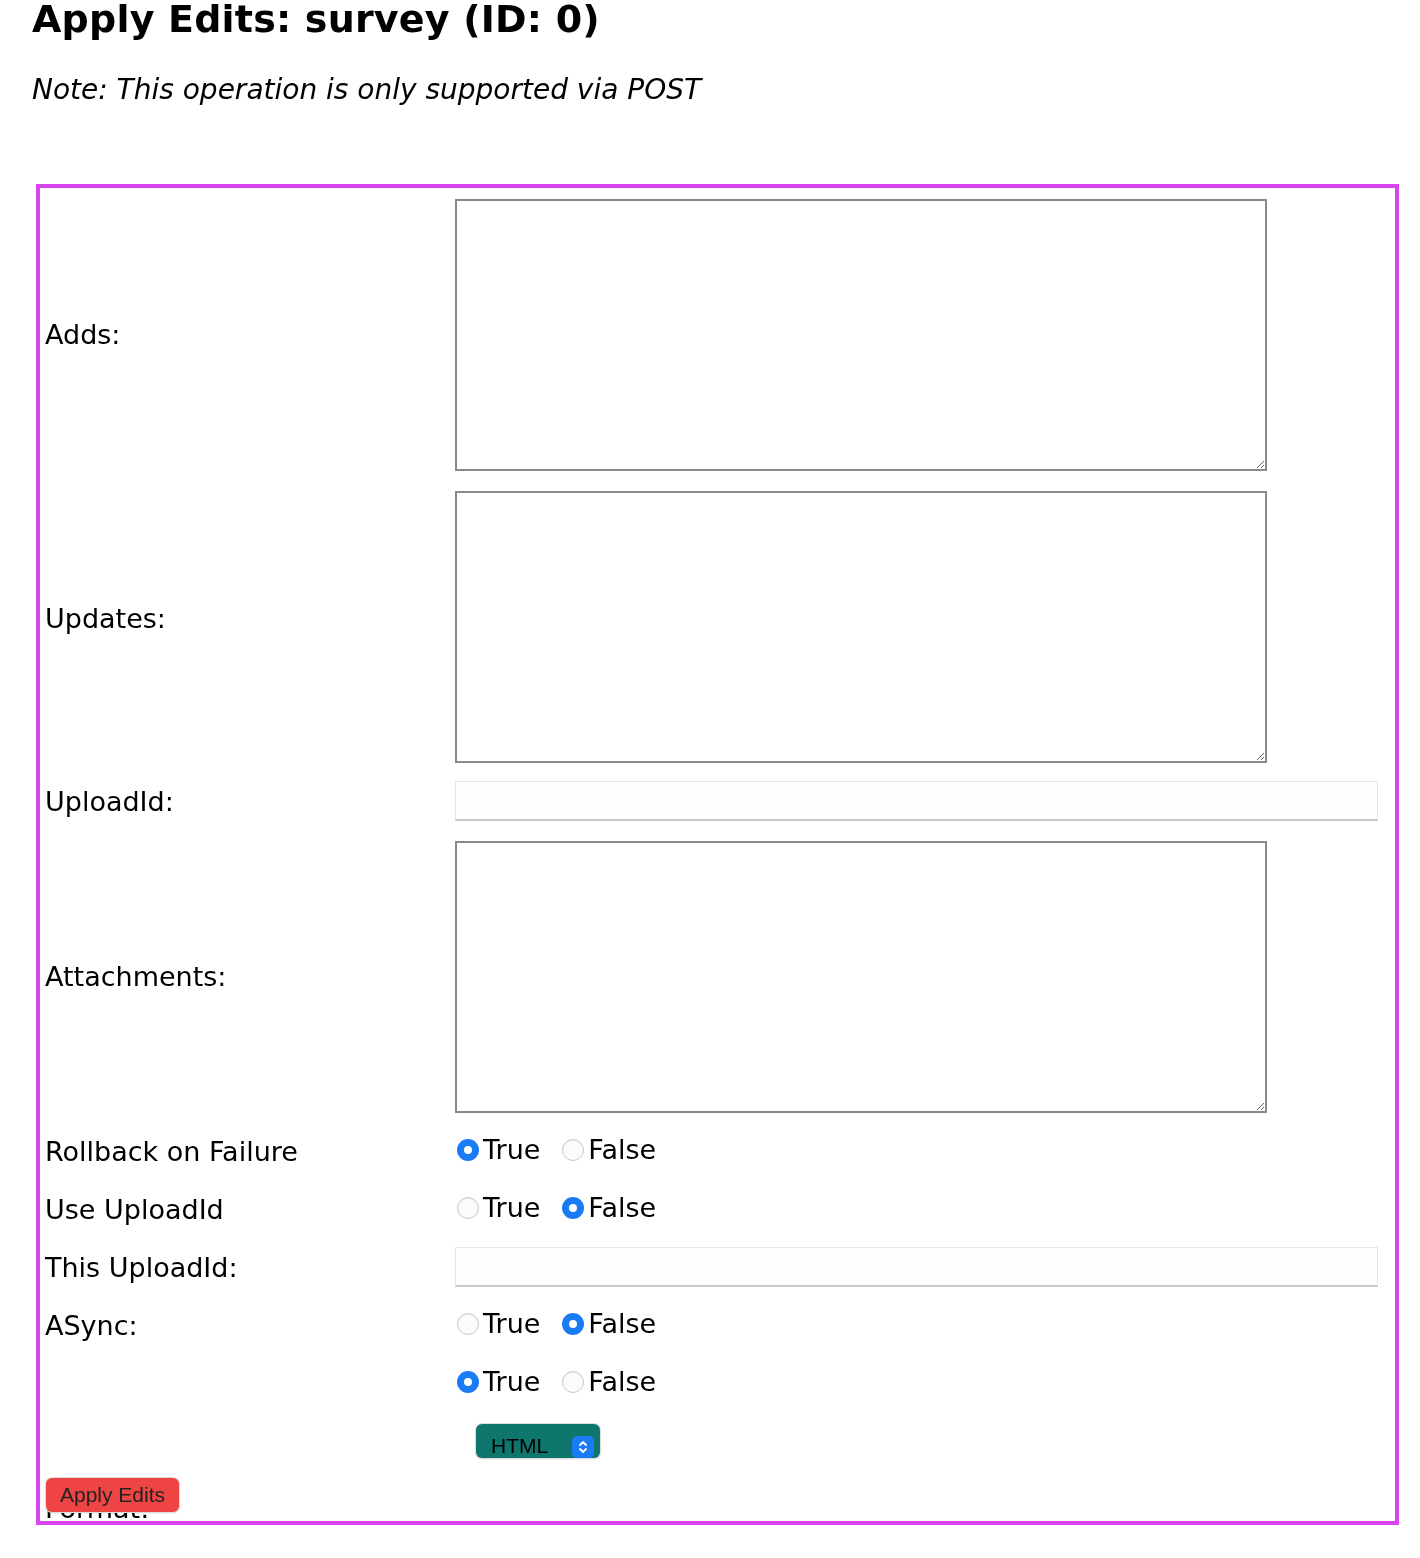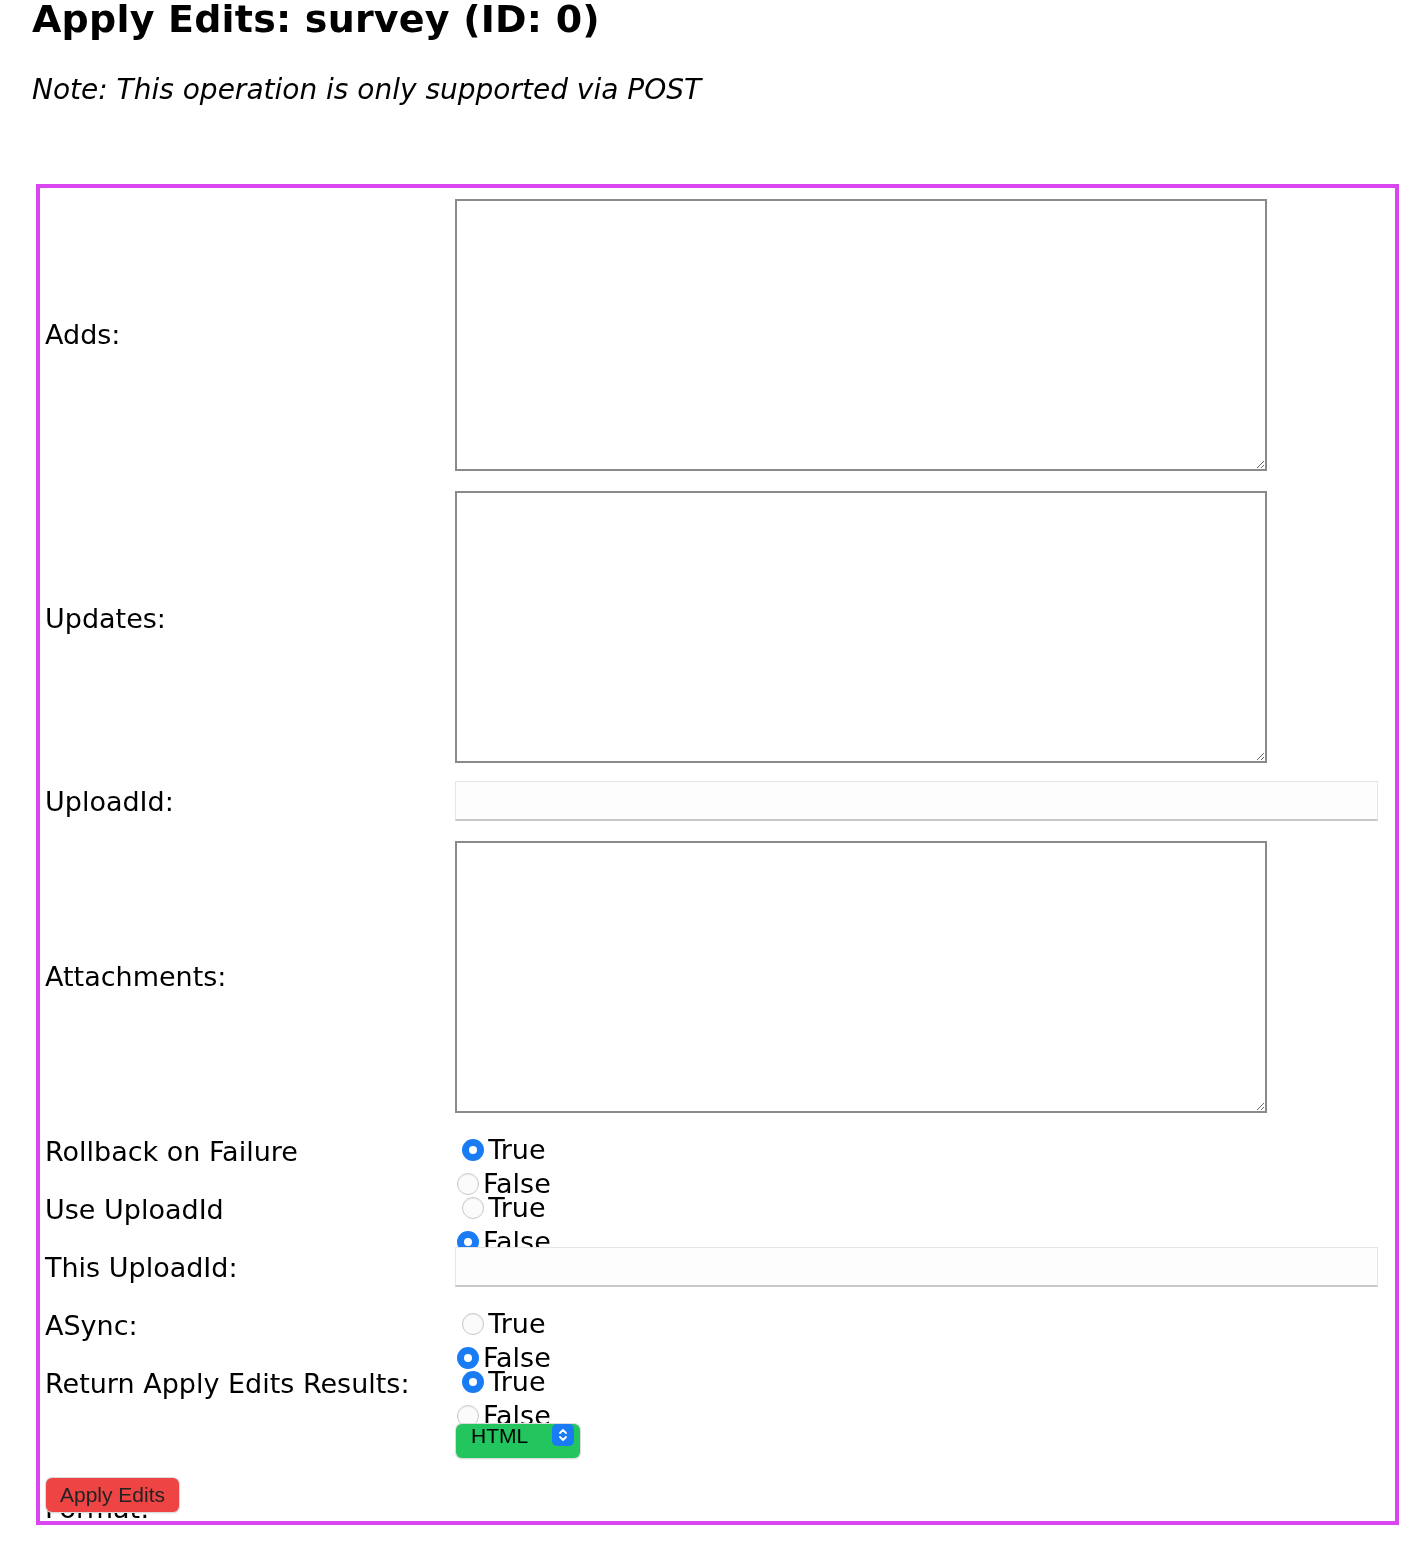--- a/index.html
+++ b/index.html
@@ -30,39 +30,39 @@
       border: 2px solid #8a8a8a; box-sizing: border-box; background: #fff;
       resize: both; margin: 0; padding: 4px; font-family: "DejaVu Sans Mono", monospace;
       font-size: 16px;
     }
     input.txt {
       position: absolute; left: 415px; width: 923px; height: 40px;
       border: 1px solid #e6e6e6; border-bottom: 2px solid #c8c8c8;
       box-sizing: border-box; background: #fdfdfd; margin: 0; padding: 0 6px;
       font-size: 20px; font-family: "DejaVu Sans", sans-serif;
     }
-    .radio-group { position: absolute; left: 417px; height: 34px; display: flex; align-items: center; flex-direction: column; }
+    .radio-group { position: absolute; left: 417px; height: 34px; display: flex; align-items: center; }
     .radio {
       display: inline-flex; align-items: center; cursor: pointer;
       font-size: 27px; line-height: 34px; margin-right: 22px;
     }
     .radio .dot {
       width: 22px; height: 22px; border-radius: 50%; box-sizing: border-box;
       border: 1px solid #c9c9c9; background: #fbfbfb; margin-right: 4px; flex: none;
       box-shadow: inset 0 1px 1px rgba(0,0,0,0.06);
     }
     .radio.checked .dot {
       border: 7px solid #1a7cf5; background: #ffffff;
       box-shadow: none;
     }
     .select {
-      position: absolute; left: 416px; top: 1236px; width: 124px; height: 34px;
-      border-radius: 6px; background: #22c55e; box-sizing: border-box;
+      position: absolute; left: 436px; top: 1236px; width: 124px; height: 34px;
+      border-radius: 6px; background: #0f766e; box-sizing: border-box;
       box-shadow: 0 0 0 1px #dcdcdc, 0 1px 2px rgba(0,0,0,0.18);
-      display: flex; align-items: flex-start; cursor: pointer;
+      display: flex; align-items: flex-end; cursor: pointer;
     }
     .select .val { margin-left: 15px; font-size: 21px; flex: 1; font-family: "Liberation Sans", sans-serif; }
     .select .arrows {
       width: 22px; height: 22px; border-radius: 5px; background: #1a7cf5;
       margin-right: 6px; display: flex; align-items: center; justify-content: center;
     }
     .btn {
       position: absolute; left: 6px; top: 1290px; height: 34px; padding: 0 14px;
       border-radius: 6px; background: #ef4444; border: none;
       box-shadow: 0 0 0 1px #dcdcdc, 0 1px 2px rgba(0,0,0,0.2);
@@ -121,21 +121,20 @@
     <label class="radio">
       <span class="dot"></span>
       <span>True</span>
     </label>
     <label class="radio checked">
       <span class="dot"></span>
       <span>False</span>
     </label>
   </div>
 
-  <span class="lbl" style="top:1179px">Return Apply Edits Results:</span>
   <div class="radio-group" style="top:1177px">
     <label class="radio checked">
       <span class="dot"></span>
       <span>True</span>
     </label>
     <label class="radio">
       <span class="dot"></span>
       <span>False</span>
     </label>
   </div>

